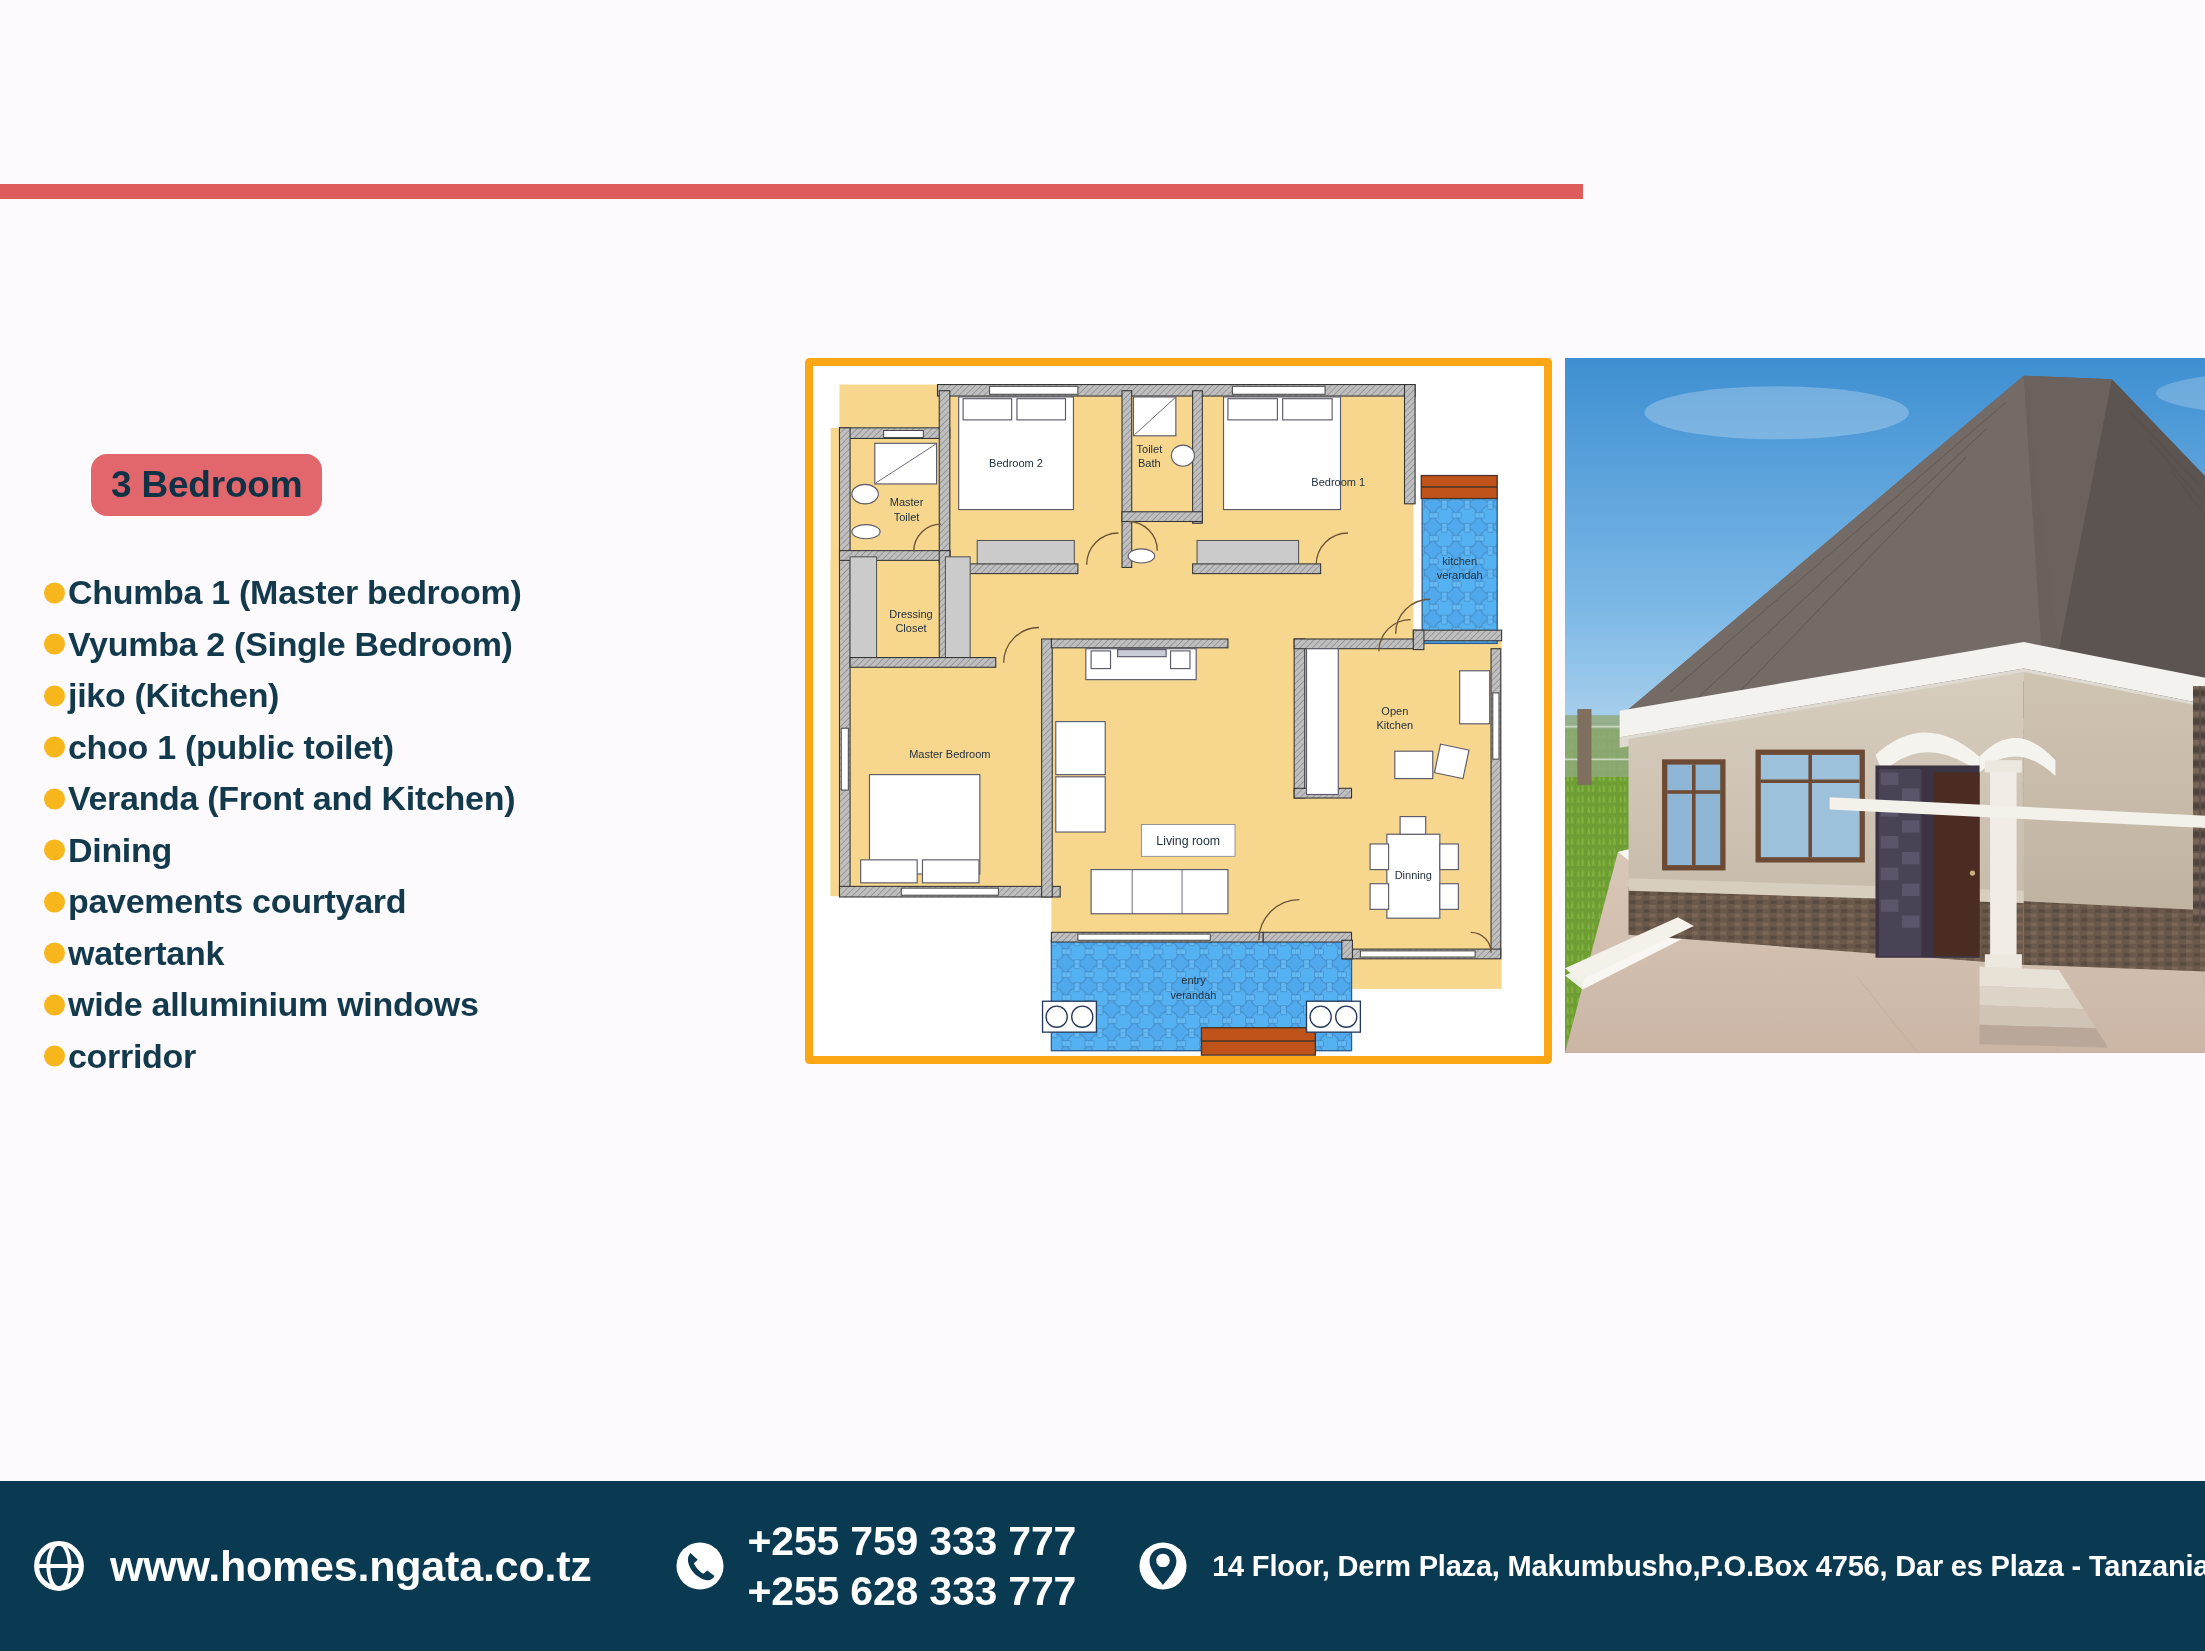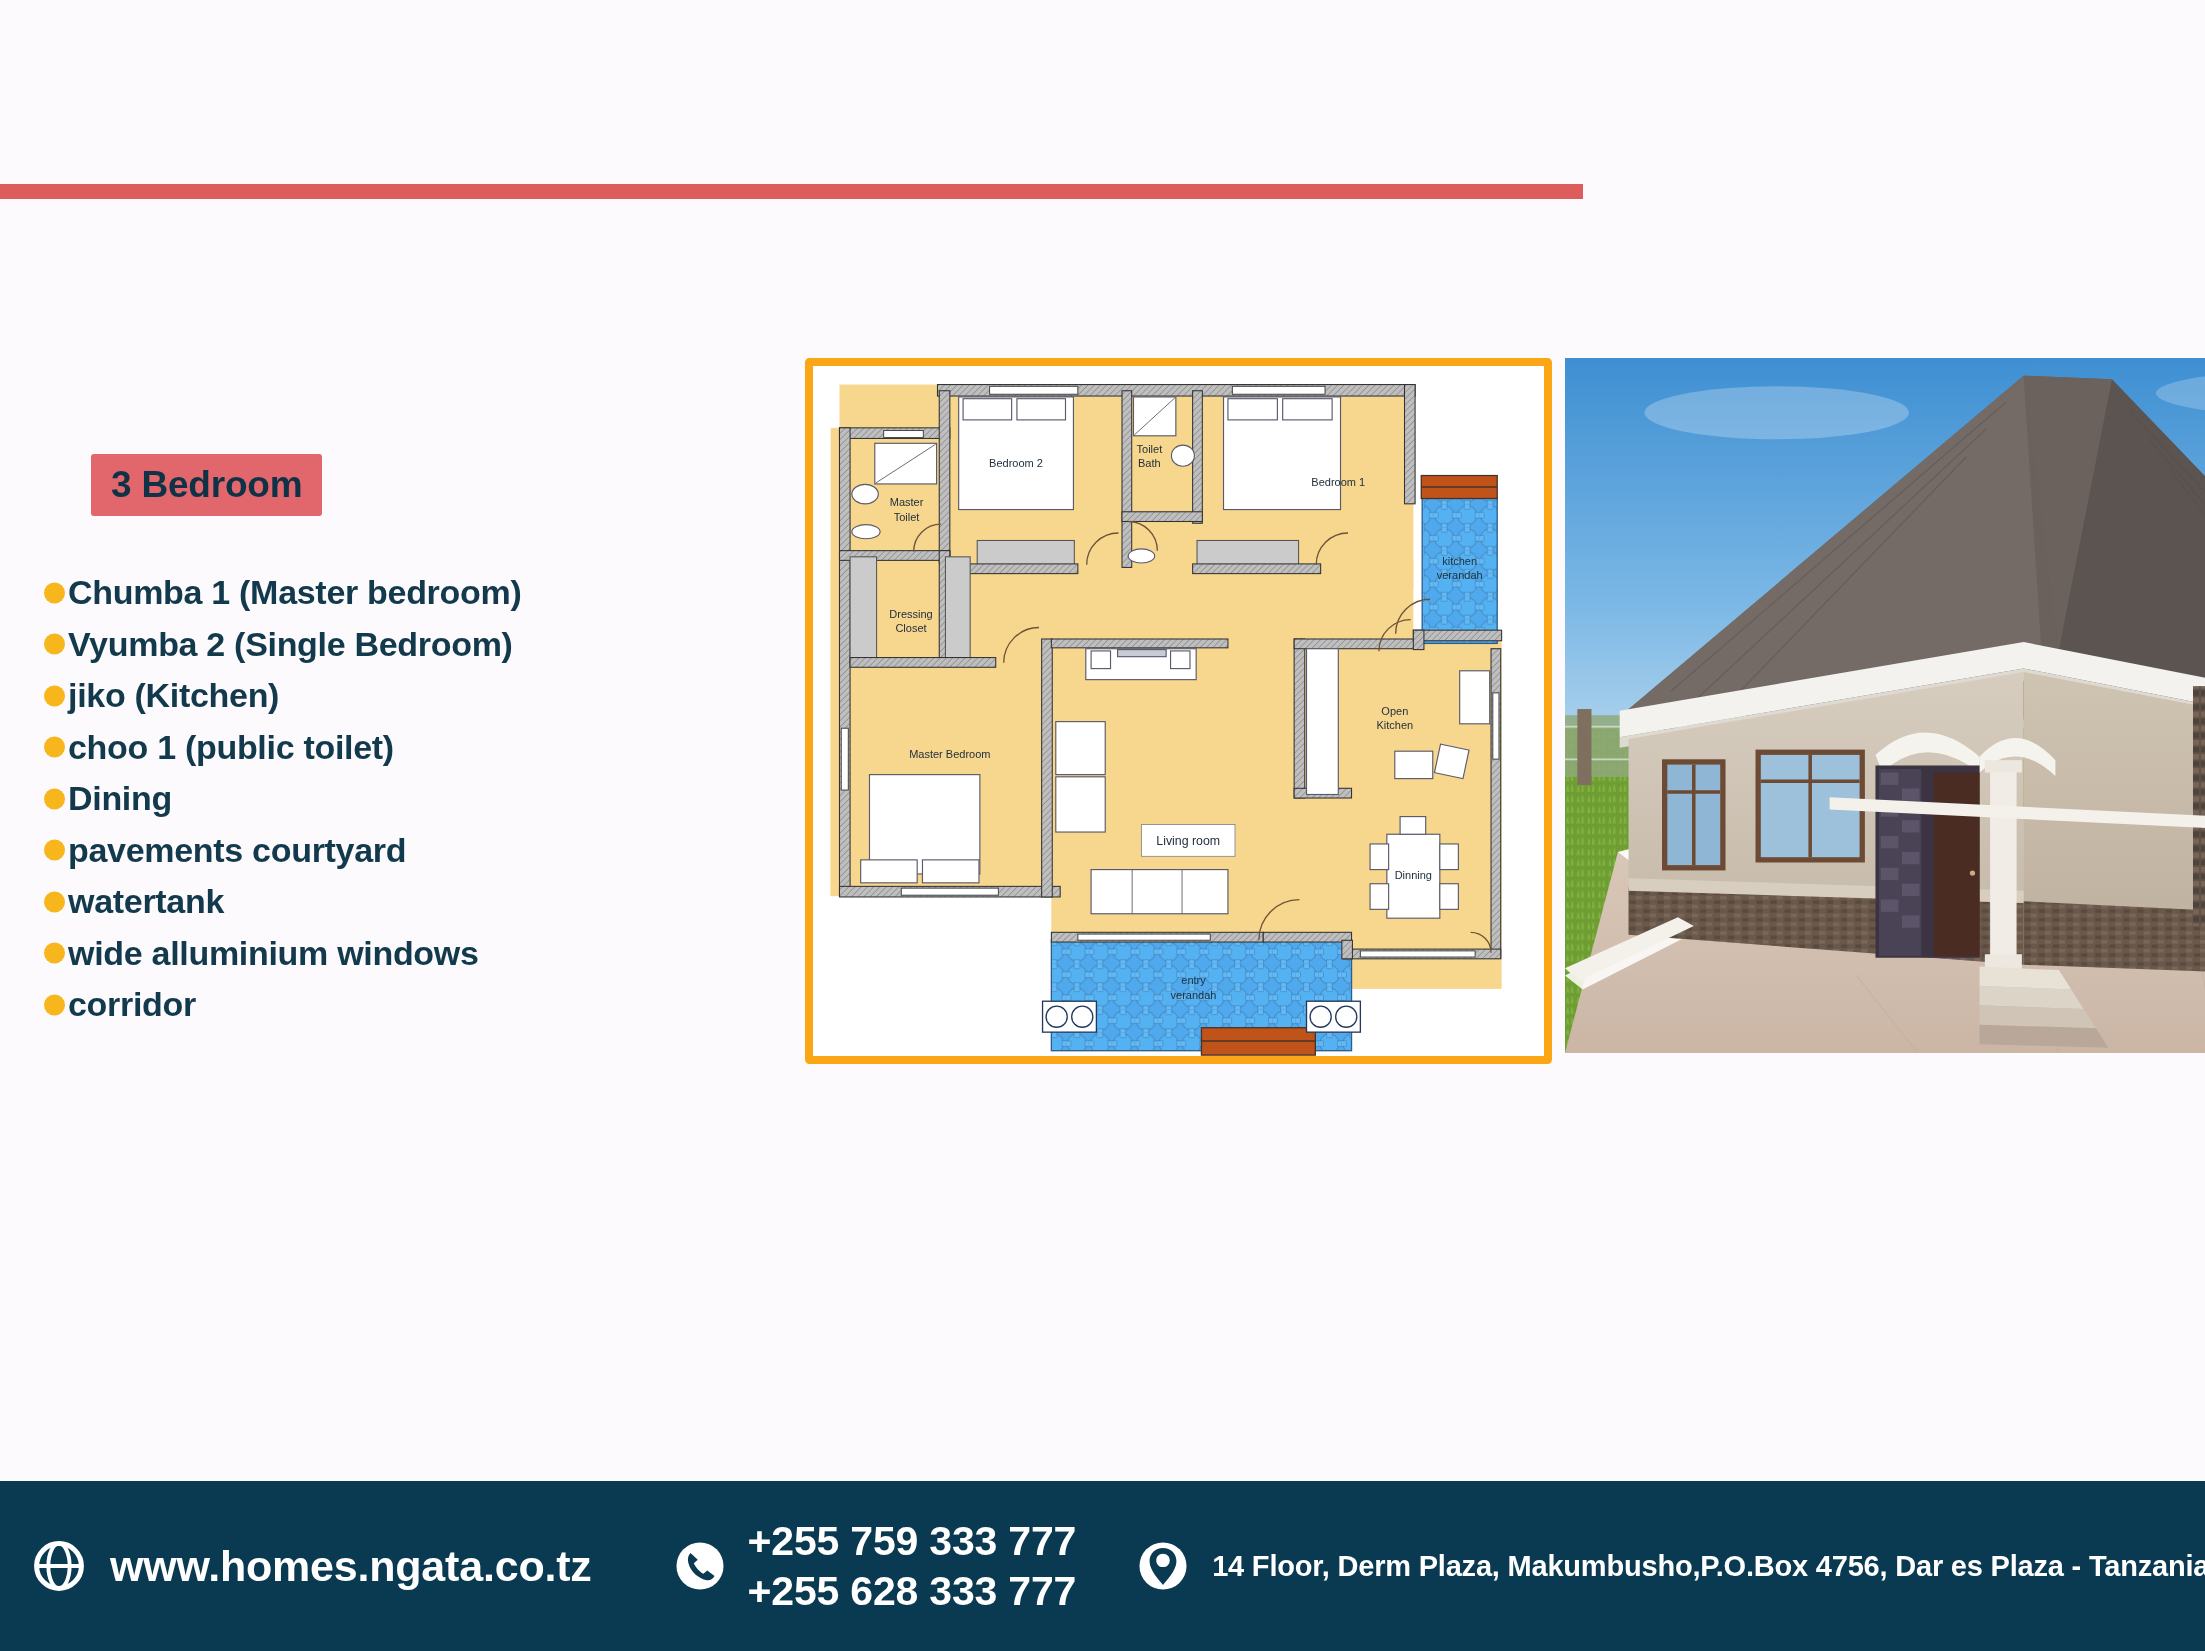--- a/index.html
+++ b/index.html
@@ -21,21 +21,21 @@
 
   
   #left-col{
     position:absolute; left:0; top:454px;
     width:776px;
   }
   #badge{
     display:inline-block;
     margin-left:91px;
     background:#E2676D;
-    border-radius:3px;
+    border-radius:16px;
     padding:11.5px 20px 13.2px 20px;
   }
   #badge-label{
     font-size:37px; font-weight:bold;
     color:#103246; letter-spacing:-0.2px;
     line-height:1;
     white-space:nowrap;
   }
 
   #feature-list{
@@ -140,20 +140,24 @@
       <span class="dot"></span>
       <span class="txt">Vyumba 2 (Single Bedroom)</span>
     </li>
     <li>
       <span class="dot"></span>
       <span class="txt">jiko (Kitchen)</span>
     </li>
     <li>
       <span class="dot"></span>
       <span class="txt">choo 1 (public toilet)</span>
+    </li>
+    <li>
+      <span class="dot"></span>
+      <span class="txt">Veranda (Front and Kitchen)</span>
     </li>
     <li>
       <span class="dot"></span>
       <span class="txt">Dining</span>
     </li>
     <li>
       <span class="dot"></span>
       <span class="txt">pavements courtyard</span>
     </li>
     <li>

